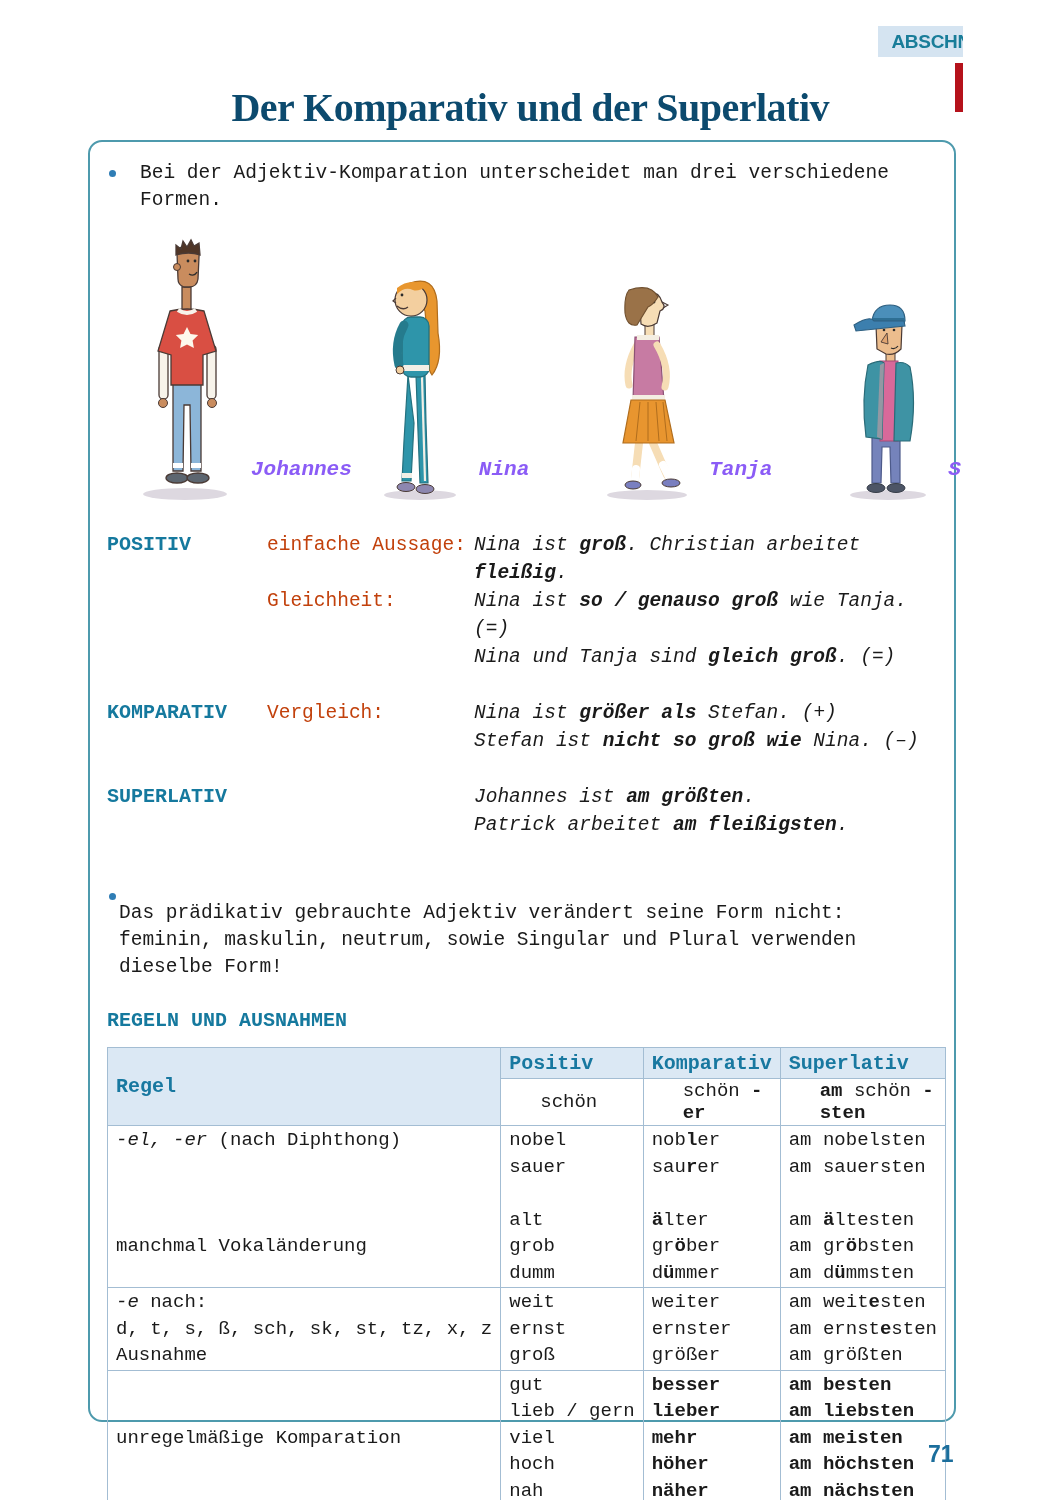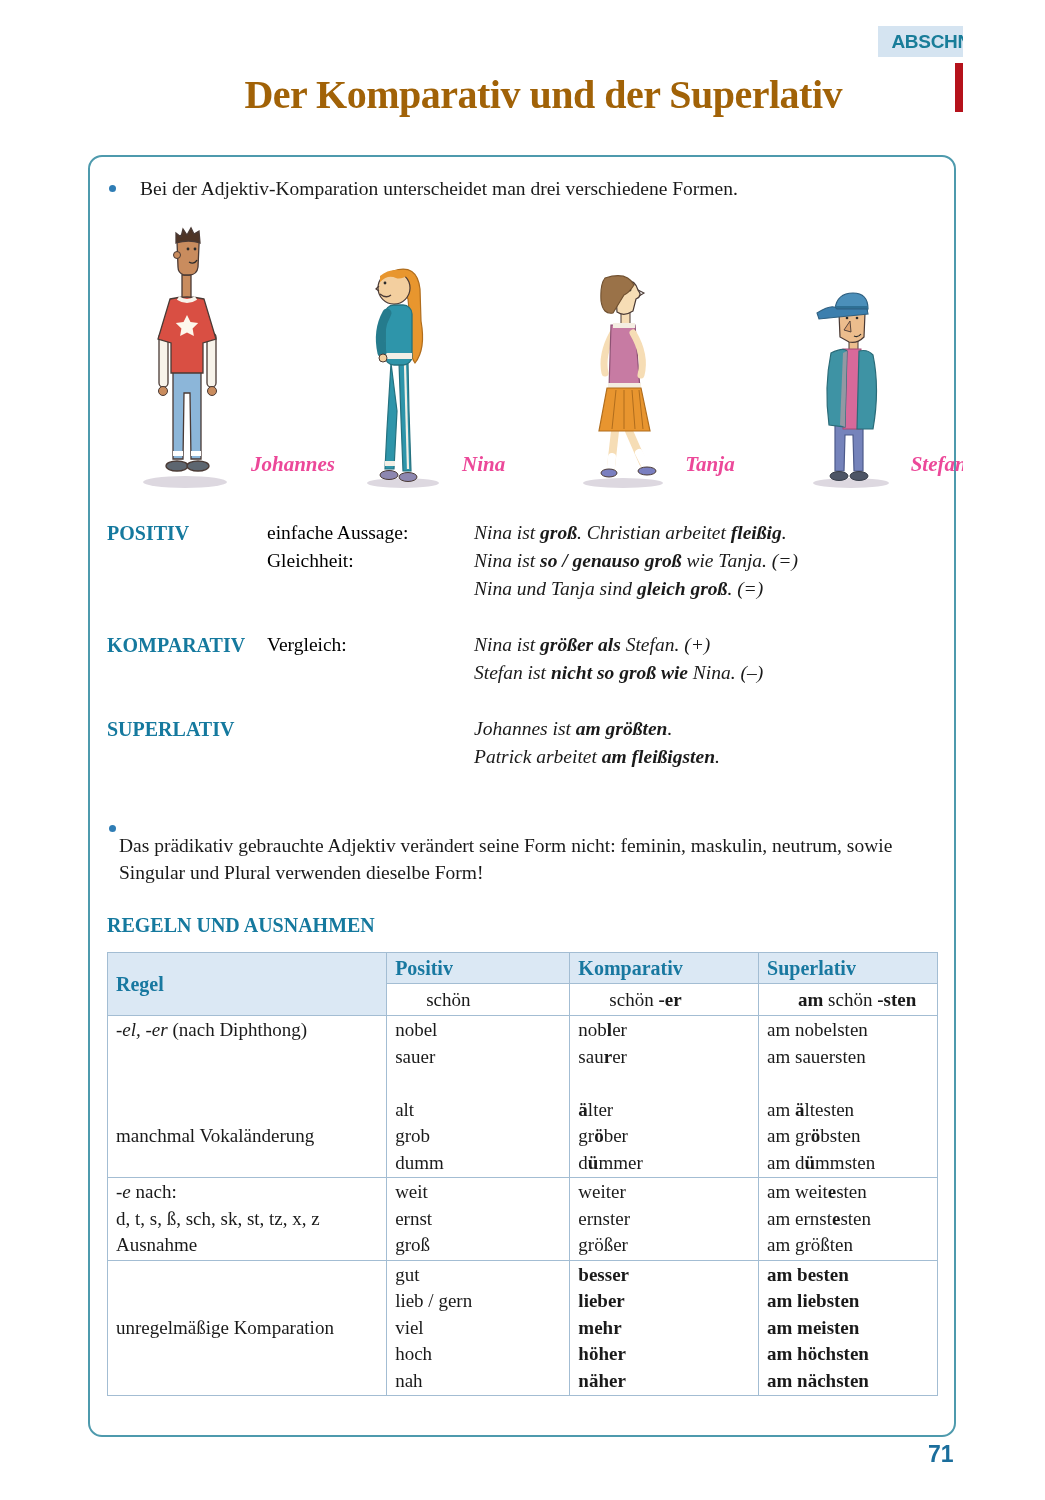--- a/index.html
+++ b/index.html
@@ -7,49 +7,49 @@
         font-family:"Liberation Serif",serif;color:#1a1a1a;overflow:hidden;}
 
   
   .abschnitt-tab{position:absolute;left:878px;top:26px;width:134px;height:31px;
     background:#d5e4f1;display:flex;align-items:center;justify-content:center;
     font-family:"Liberation Sans",sans-serif;font-weight:bold;font-size:19px;
     letter-spacing:-0.3px;color:#197d99;}
   .section-number{position:absolute;left:955px;top:63px;width:75px;height:49px;
     background:#b5121b;display:flex;align-items:center;justify-content:center;
     font-family:"Liberation Sans",sans-serif;font-weight:bold;font-size:44px;color:#fff;}
-  .page-title{position:absolute;top:68px;right:118px;margin:3px;
-    font-size:40px;font-weight:bold;color:#a16207;letter-spacing:-0.5px;white-space:nowrap;}
-
-  
-  .main-box{position:absolute;left:88px;top:155px;width:868px;height:1282px;
+  .page-title{position:absolute;top:68px;right:118px;margin:16px;
+    font-size:40px;font-weight:bold;color:#0c4a6e;letter-spacing:-0.5px;white-space:nowrap;}
+
+  
+  .main-box{position:absolute;left:88px;top:140px;width:868px;height:1282px;
     border:2px solid #4e9aad;border-radius:14px;box-sizing:border-box;
-    padding:14px 16px 0 17px;}
+    padding:14px 16px 0 17px;font-family:Liberation Mono, monospace;}
 
   .bullet-row{display:flex;margin:4px 0 0 0;line-height:27px;font-size:19.5px;}
   .bullet-dot{width:7px;height:7px;border-radius:50%;background:#2f7db5;
     margin:10px 12px 0 2px;flex:0 0 7px;}
   .bullet-text{padding-left:12px;}
 
   
   .characters{display:flex;align-items:flex-end;height:285px;margin-top:2px;}
   .char-group{display:flex;align-items:flex-end;}
-  .char-name{font-size:21px;font-weight:bold;font-style:italic;color:#ec4899;
-    margin:0 0 12px 14px;white-space:nowrap;}
+  .char-name{font-size:21px;font-weight:bold;font-style:italic;color:#8b5cf6;
+    margin:0 0 20px 14px;white-space:nowrap;}
   .g-johannes{margin-left:30px;} .g-nina{margin-left:28px;}
   .g-tanja{margin-left:66px;} .g-stefan{margin-left:72px;}
 
   
   .sections{margin-left:0;}
   .section{margin-top:28px;}
   .sec-positiv{margin-top:30px;}
   .ex-row{display:grid;grid-template-columns:160px 207px auto;line-height:28px;
     font-size:19.5px;}
   .sec-label{font-weight:bold;color:#15799e;font-size:20px;}
-  .sec-caption{color:#000000;}
+  .sec-caption{color:#c2410c;}
   .sec-example{font-style:italic;}
   .sb{font-weight:bold;} .si{font-style:italic;}
 
   .note{margin-top:44px;flex-direction:column;}
   .rules-heading{margin:28px 0 0 0;font-size:20px;font-weight:bold;color:#15799e;}
 
   
   table.rules{border-collapse:collapse;margin:15px 0 0 0;table-layout:fixed;
     font-size:19px;}
   table.rules th,table.rules td{border:1px solid #a3bdd3;padding:1px 8px;

